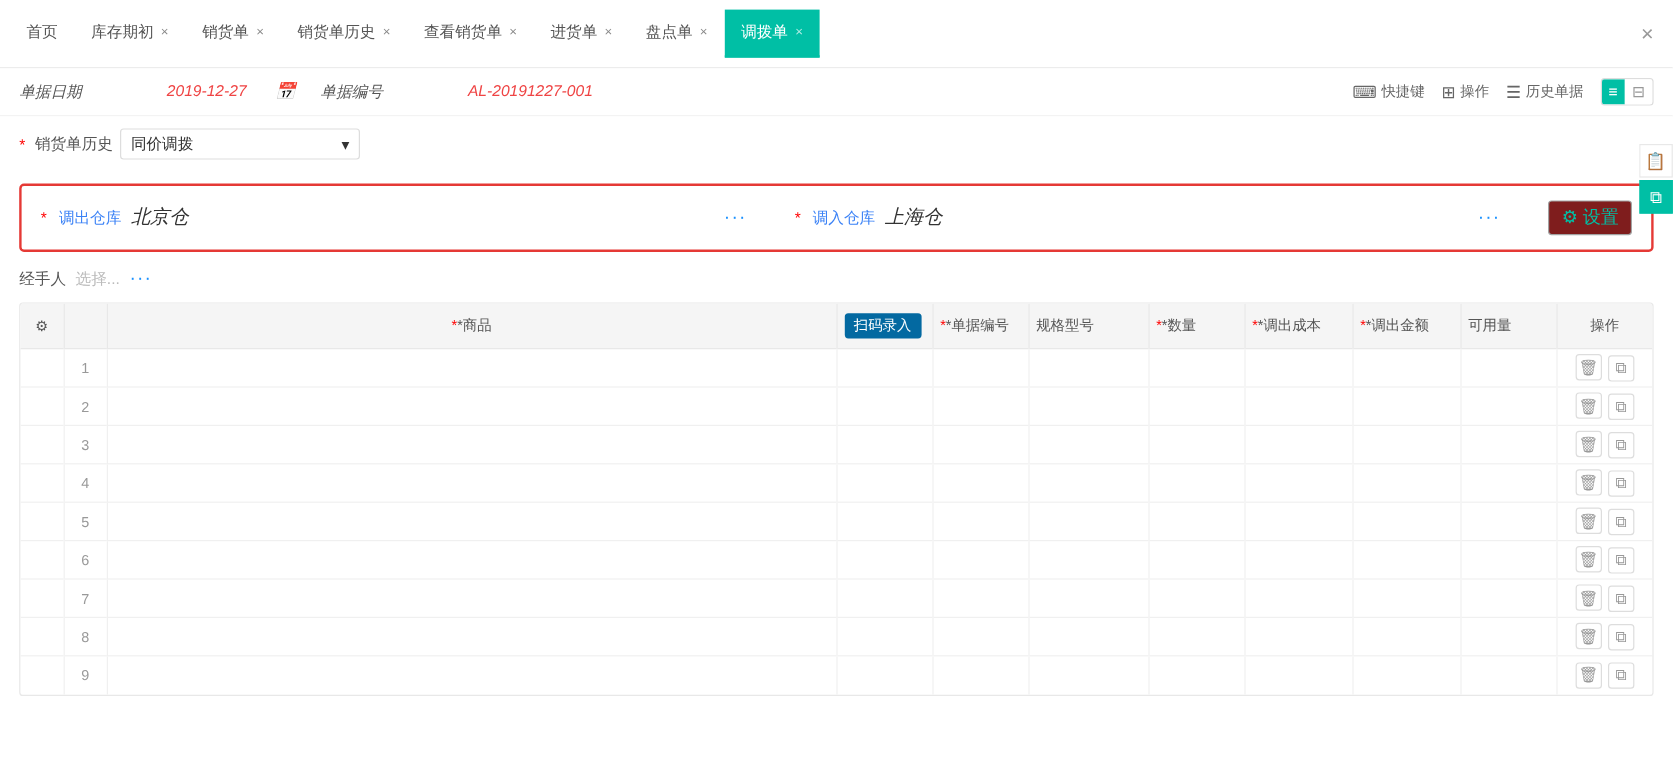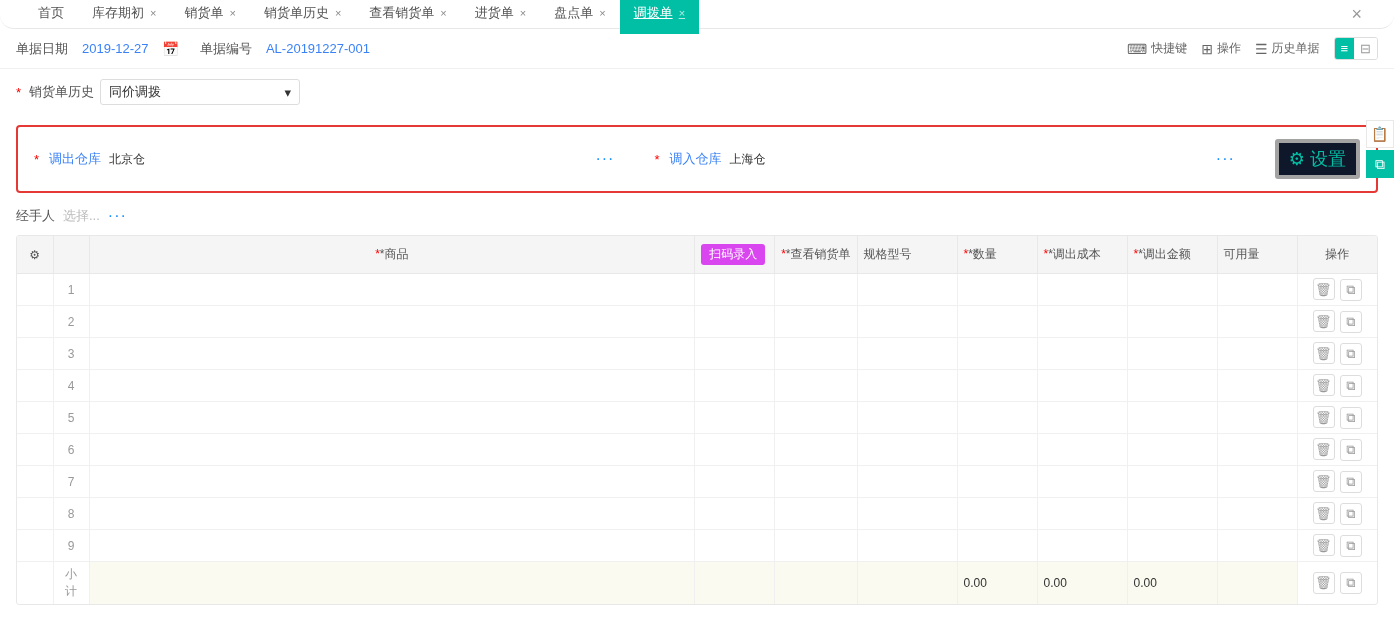--- a/index.html
+++ b/index.html
@@ -4,40 +4,38 @@
   <style>
     * { box-sizing: border-box; margin: 0; padding: 0; }
     body { font-family: "Microsoft YaHei", "PingFang SC", Arial, sans-serif; font-size: 13px; background: #fff; color: #333; overflow: hidden; }
 
     
     .tab-bar {
       display: flex;
       align-items: center;
       border-bottom: 1px solid #e8e8e8;
       background: #fff;
-      height: 29px;
-      padding: 0 24px;
-      border-radius: 14px;
+      height: 57px;
+      padding: 0 8px;
     }
     .tab-item {
       display: flex;
       align-items: center;
       padding: 0 14px;
       height: 40px;
       cursor: pointer;
       font-size: 13px;
       color: #555;
       border-bottom: 2px solid transparent;
       white-space: nowrap;
     }
     .tab-item.active {
       background: #00bfa5;
       color: #fff;
       border-bottom: 2px solid #00bfa5;
-      text-decoration: underline;
     }
     .tab-item .tab-close {
       margin-left: 6px;
       font-size: 11px;
       color: inherit;
       opacity: 0.7;
       cursor: pointer;
     }
     .tab-item.active .tab-close { color: #fff; }
     .window-close {
@@ -64,26 +62,27 @@
     .toolbar-right {
       margin-left: auto;
       display: flex;
       align-items: center;
       gap: 14px;
       font-size: 12px;
       color: #666;
     }
     .field-group {
       display: flex;
-      align-items: center;
-      gap: 14px;
+      align-items: flex-start;
+      gap: 24px;
       font-size: 13px;
+      font-style: italic;
     }
     .field-label { color: #555; }
-    .field-value { color: #3b82f6; font-weight: 500; }
+    .field-value { color: #ef4444; font-weight: 500; margin-left: 47px; }
     .field-icon { color: #999; cursor: pointer; font-size: 14px; }
     .toolbar-btn {
       display: flex;
       align-items: center;
       gap: 4px;
       cursor: pointer;
       color: #666;
       font-size: 12px;
     }
     .toolbar-btn .icon { font-size: 14px; }
@@ -152,31 +151,32 @@
       align-items: center;
       gap: 8px;
       flex: 1;
     }
     .highlight-field-label {
       color: #3b82f6;
       white-space: nowrap;
     }
     .highlight-field-value {
       color: #333;
-      font-size: 12px;
+      font-size: 16px;
       flex: 1;
+      font-style: italic;
     }
     .settings-icon-btn {
-      background: #0f172a;
-      border: 4px solid #a3a3a3;
+      background: #7f1d1d;
+      border: 1px solid #a3a3a3;
       border-radius: 3px;
       padding: 4px 10px;
       color: #00bfa5;
       cursor: pointer;
-      font-size: 18px;
+      font-size: 15px;
       white-space: nowrap;
     }
 
     
     .handler-row {
       display: flex;
       align-items: center;
       gap: 8px;
       padding: 4px 16px 10px 16px;
     }
@@ -230,21 +230,21 @@
     .col-scan { width: 80px; }
     .col-unit { width: 80px; }
     .col-spec { width: 100px; }
     .col-qty { width: 80px; }
     .col-cost { width: 90px; margin-left: 48px; }
     .col-amount { width: 90px; }
     .col-avail { width: 80px; }
     .col-ops { width: 80px; text-align: center; }
 
     .scan-btn {
-      background: #d946ef;
+      background: #0369a1;
       color: #fff;
       border: none;
       border-radius: 3px;
       padding: 2px 8px;
       font-size: 12px;
       cursor: pointer;
     }
     .op-icon {
       display: inline-flex;
       align-items: center;
@@ -403,21 +403,21 @@
           <span>⚙</span>
         </th>
         <th class="row-num"></th>
         <th class="col-product">
           <span style="color:#f00;">*</span><span>*商品</span>
         </th>
         <th class="col-scan">
           <button class="scan-btn">扫码录入</button>
         </th>
         <th class="col-unit">
-          <span style="color:#f00;">*</span><span>*查看销货单</span>
+          <span style="color:#f00;">*</span><span>*单据编号</span>
         </th>
         <th class="col-spec">规格型号</th>
         <th class="col-qty">
           <span style="color:#f00;">*</span><span>*数量</span>
         </th>
         <th class="col-cost">
           <span style="color:#f00;">*</span><span>*调出成本</span>
         </th>
         <th class="col-amount">
           <span style="color:#f00;">*</span><span>*调出金额</span>
@@ -564,36 +564,20 @@
         <td class="col-spec"></td>
         <td class="col-qty"></td>
         <td class="col-cost"></td>
         <td class="col-amount"></td>
         <td class="col-avail"></td>
         <td class="col-ops">
           <span class="op-icon">🗑</span>
           <span class="op-icon">⧉</span>
         </td>
       </tr>
-        <tr>
-        <td class="col-settings"></td>
-        <td class="row-num subtotal-label">小计</td>
-        <td class="col-product subtotal-row" style="background:#fafaf0;"></td>
-        <td class="col-scan subtotal-row" style="background:#fafaf0;"></td>
-        <td class="col-unit subtotal-row" style="background:#fafaf0;"></td>
-        <td class="col-spec subtotal-row" style="background:#fafaf0;"></td>
-        <td class="col-qty subtotal-row" style="background:#fafaf0;">0.00</td>
-        <td class="col-cost subtotal-row" style="background:#fafaf0;">0.00</td>
-        <td class="col-amount subtotal-row" style="background:#fafaf0;">0.00</td>
-        <td class="col-avail subtotal-row" style="background:#fafaf0;"></td>
-        <td class="col-ops">
-          <span class="op-icon">🗑</span>
-          <span class="op-icon">⧉</span>
-        </td>
-      </tr>
       </tbody>
   </table>
 </div>
 
 <div class="right-sidebar">
   <div class="sidebar-icon-btn">
     <span>📋</span>
   </div>
   <div class="sidebar-icon-btn green">
     <span>⧉</span>

